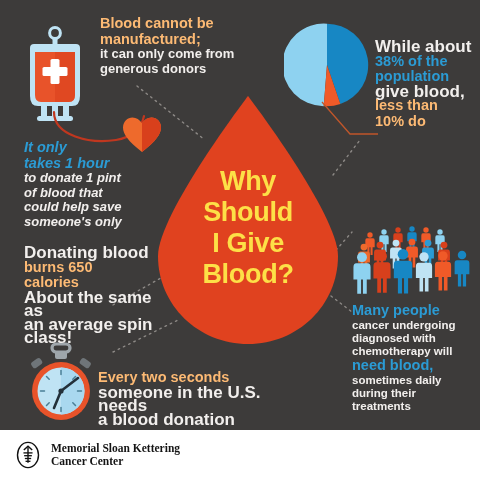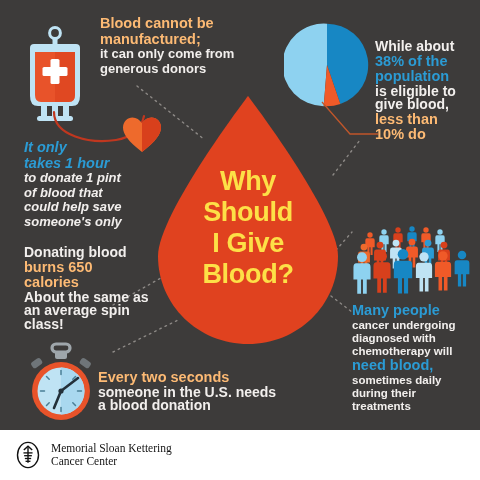--- a/index.html
+++ b/index.html
@@ -11,21 +11,21 @@
   }
   #poster{position:relative;width:480px;height:480px;background:#3d3b3a;}
 
   
   .block{position:absolute;}
   .hl-orange{color:#fdba74;font-weight:bold;}
   .hl-blue{color:#2b9bd4;font-weight:bold;}
   .body-txt{color:#f2efed;font-weight:bold;}
   .t14{font-size:14.5px;line-height:15.5px;}
   .t13{font-size:13px;line-height:14.5px;}
-  .t12{font-size:14px;line-height:13.6px;}
+  .t12{font-size:17px;line-height:13.6px;}
   .t115{font-size:11.5px;line-height:13.2px;}
 
   
   #droplet{position:absolute;left:158px;top:96px;width:180px;height:248px;}
   #drop-title{
     position:absolute;left:158px;top:166px;width:180px;
     text-align:center;color:#fde047;font-weight:bold;
     font-size:27px;line-height:31px;letter-spacing:-0.3px;
   }
   #drop-title span{display:block;}
@@ -35,21 +35,21 @@
 
   
   #footer{
     position:absolute;left:0;top:430px;width:480px;height:50px;background:#ffffff;
     display:flex;align-items:center;
   }
   #logo-mark{margin-left:14px;width:28px;height:28px;flex:none;}
   #logo-text{
     margin-left:9px;color:#141414;
     font-family:"Liberation Serif", serif;
-    font-size:11.5px;line-height:13px;font-weight:400;
+    font-size:11.5px;line-height:13px;font-weight:700;
   }
   #logo-text span{display:block;}
   .dots{position:absolute;}
 </style>
 </head>
 <body>
 
 <div id="poster">
 
   <svg class="dots" style="left:0;top:0;" width="480" height="430" viewBox="0 0 480 430">
@@ -245,21 +245,20 @@
   <div class="block" style="left:98px;top:370px;width:180px;">
     <div class="hl-orange t14">Every two seconds</div>
     <div class="body-txt t12">someone in the U.S. needs</div>
     <div class="body-txt t12">a blood donation</div>
   </div>
 
   <div class="block" style="left:375px;top:40px;width:104px;">
     <div class="body-txt t12">While about</div>
     <div class="hl-blue t14">38% of the</div>
     <div class="hl-blue t14">population</div>
-    <div class="body-txt t12">is eligible to</div>
     <div class="body-txt t12">give blood,</div>
     <div class="hl-orange t14">less than</div>
     <div class="hl-orange t14">10% do</div>
   </div>
 
   <div class="block" style="left:352px;top:303px;width:124px;">
     <div class="hl-blue t14">Many people</div>
     <div class="body-txt t115">cancer undergoing</div>
     <div class="body-txt t115">diagnosed with</div>
     <div class="body-txt t115">chemotherapy will</div>

